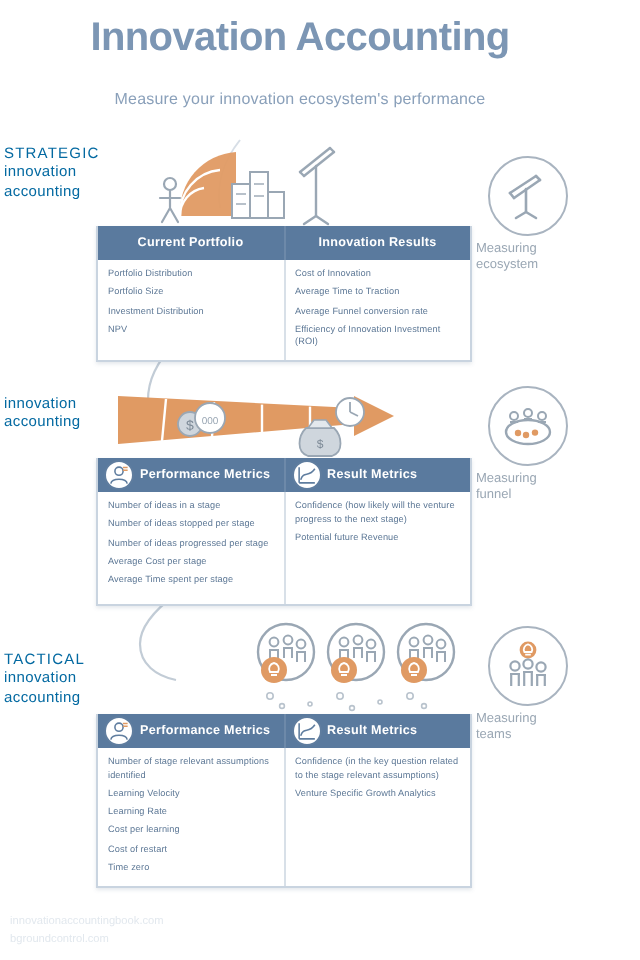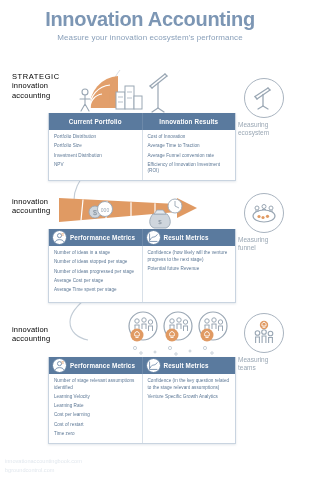--- a/index.html
+++ b/index.html
@@ -15,27 +15,27 @@
     background: #ffffff;
   }
 
   
   .hdr { position: absolute; left: 0; top: 8px; width: 300px; text-align: center; }
   .hdr-title {
     font-size: 20px; font-weight: 700; letter-spacing: -0.3px;
     color: #7c96b4; line-height: 1.1;
   }
   .hdr-sub {
-    margin-top: 3px; font-size: 8px; color: #8aa0ba; letter-spacing: 0.1px;
+    margin-top: 15px; font-size: 8px; color: #8aa0ba; letter-spacing: 0.1px;
   }
 
   
   .sec-label {
-    position: absolute; left: 12px; width: 70px;
-    color: #000000; line-height: 1.25;
+    position: absolute; left: 2px; width: 70px;
+    color: #0369a1; line-height: 1.25;
   }
   .sec-label .l1 { font-size: 7.5px; letter-spacing: 0.6px; }
   .sec-label .l2 { font-size: 7.5px; letter-spacing: 0.2px; }
 
   
   .card {
     position: absolute;
     background: #ffffff;
     border: 1px solid #c9d4e0;
     border-top: none;
@@ -274,20 +274,21 @@
         </g>
       </svg>
     </div>
     <div class="badge-label">
       <div>Measuring</div>
       <div>funnel</div>
     </div>
   </div>
 
   <div class="sec-label" style="top:325px;">
+    <div class="l1">TACTICAL</div>
     <div class="l2">innovation accounting</div>
   </div>
 
   <div class="illo" style="left:125px; top:310px; width:110px; height:50px;">
     <svg width="110" height="50" viewBox="0 0 110 50">
       <g id="teamgrp">
         <circle cx="18" cy="16" r="14" fill="none" stroke="#9aa7b4" stroke-width="1.2"></circle>
         <g stroke="#9aa7b4" stroke-width="1" fill="none">
           <circle cx="12" cy="11" r="2.2"></circle>
             <path d="M9.5,15 L14.5,15 M10,15 L10,20 M14,15 L14,20"></path>

